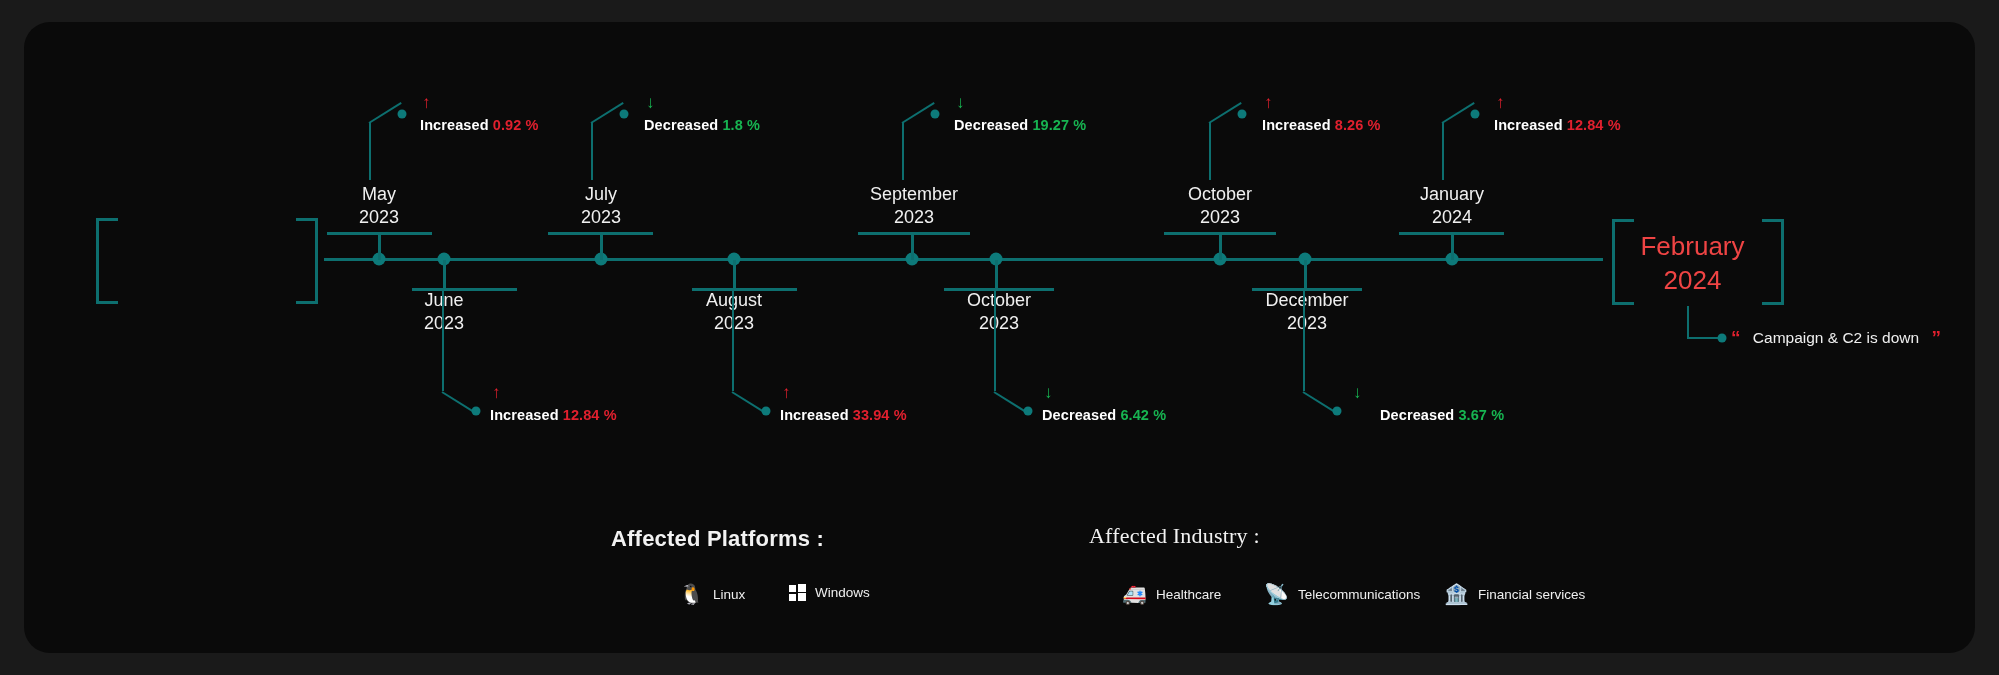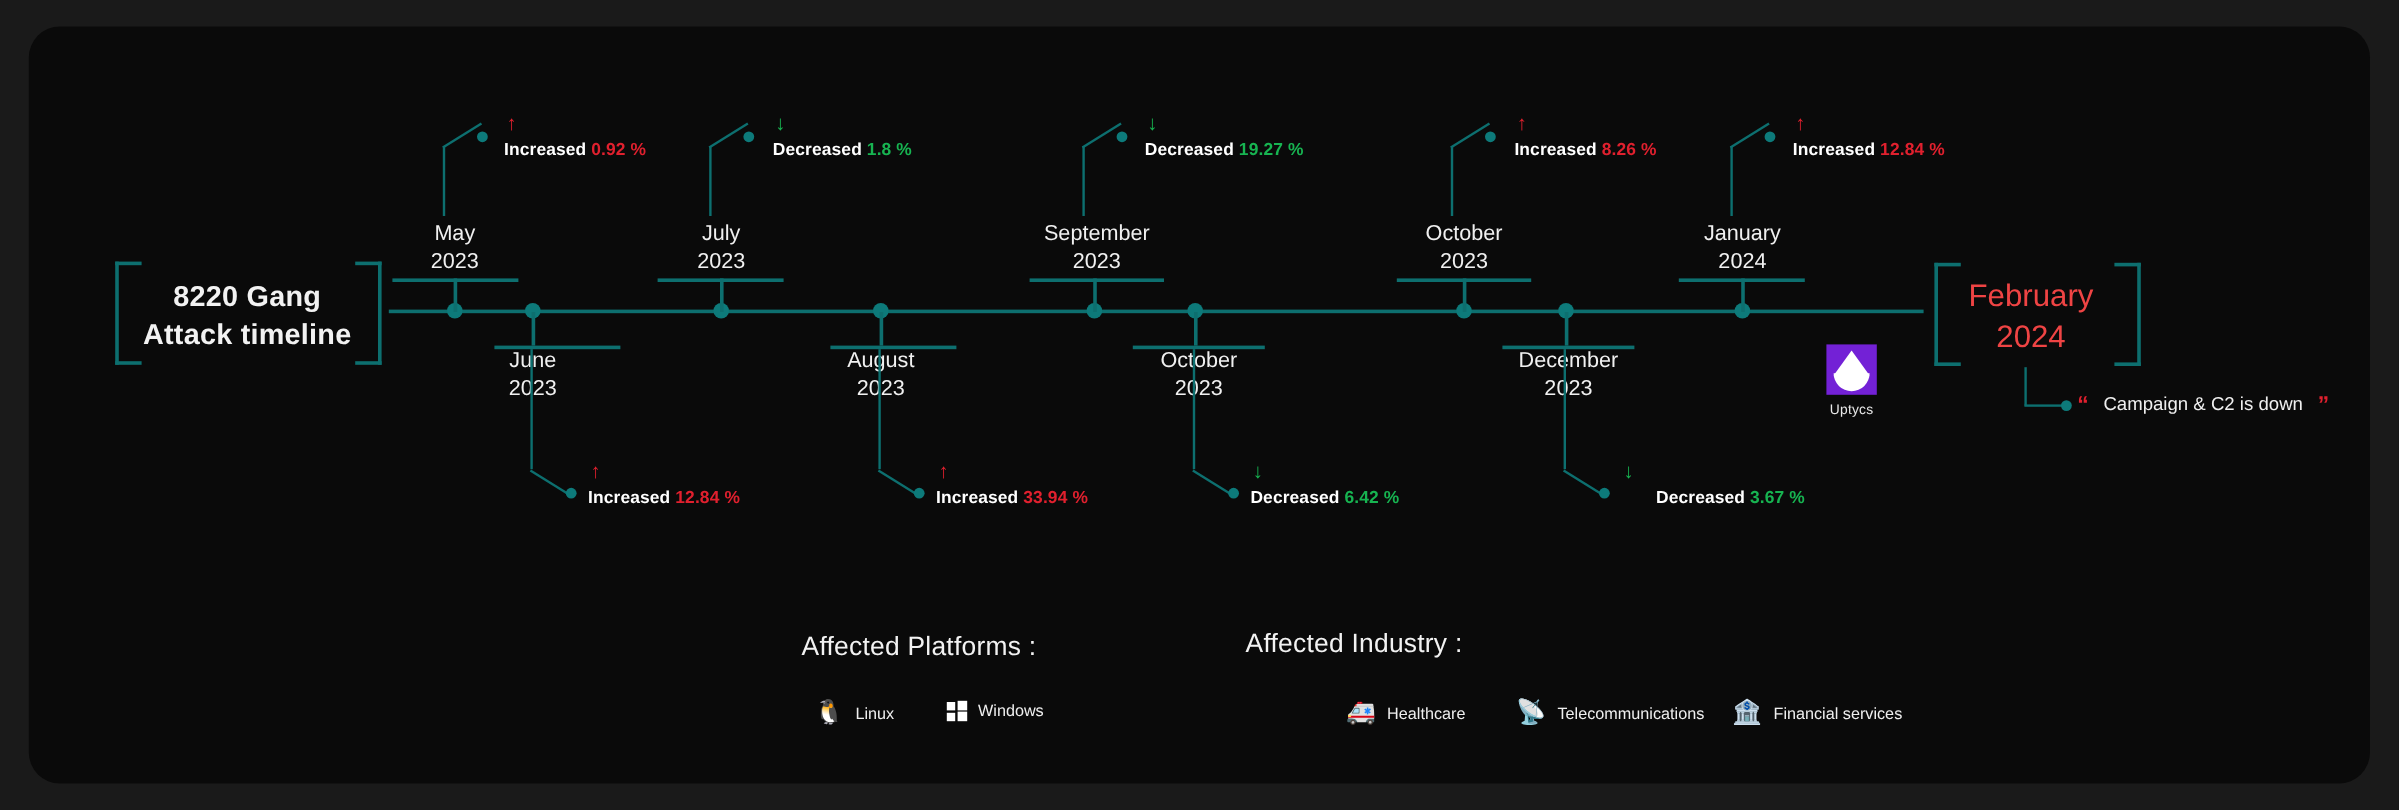--- a/index.html
+++ b/index.html
@@ -156,22 +156,20 @@
   .win-ico i:nth-child(3){ left:0;  top:10px;width:7px;  height:7px; }
   .win-ico i:nth-child(4){ left:9px;top:9px; width:8px;  height:8px; }
 </style>
 </head>
 <body>
 
 <div id="panel">
 
   <div class="bracket left" style="left:72px; top:196px; height:86px;"></div>
   <div class="bracket right" style="left:272px; top:196px; height:86px;"></div>
-  <div class="headline" style="left:92px; top:210px; width:180px; white-space:pre-line;">8220 Gang
-Attack timeline</div>
 
   <div class="axis"></div>
   <div class="axis-dot" style="left:355px;"></div>
   <div class="axis-dot" style="left:420px;"></div>
   <div class="axis-dot" style="left:577px;"></div>
   <div class="axis-dot" style="left:710px;"></div>
   <div class="axis-dot" style="left:888px;"></div>
   <div class="axis-dot" style="left:972px;"></div>
   <div class="axis-dot" style="left:1196px;"></div>
   <div class="axis-dot" style="left:1281px;"></div>
@@ -293,46 +291,39 @@
   <div class="lead-v" style="left:1663px; top:284px; height:32px;"></div>
   <div class="lead-d" style="left:1663px; top:315px; width:34px;"></div>
   <div class="lead-dot" style="left:1698px; top:316px;"></div>
 
   <div id="note">
     <span class="q">“</span>
     <span style="margin:0 8px;">Campaign &amp; C2 is down</span>
     <span class="q">”</span>
   </div>
 
-  <div id="uptycs">
-    <div class="uptycs-mark">
-      <div class="tri"></div>
-      <div class="semi"></div>
-    </div>
-    <div class="uptycs-label">Uptycs</div>
-  </div>
-
-  <div class="sec-title" style="left:644px; top:504px;">Affected Platforms :</div>
+
+  <div class="sec-title" style="left:587px; top:504px;font-weight:bold;">Affected Platforms :</div>
 
   <div class="chip" style="left:655px; top:562px;">
     <span class="emo">🐧</span>
     <span class="lbl">Linux</span>
   </div>
 
   <div class="chip" style="left:765px; top:562px;">
     <span class="win-ico">
         <i></i>
         <i></i>
         <i></i>
         <i></i>
       </span>
     <span class="lbl">Windows</span>
   </div>
 
-  <div class="sec-title" style="left:1014px; top:501px;">Affected Industry :</div>
+  <div class="sec-title" style="left:1065px; top:501px;font-family:Liberation Serif, serif;">Affected Industry :</div>
 
   <div class="chip" style="left:1098px; top:562px;">
     <span class="emo">🚑</span>
     <span class="lbl">Healthcare</span>
   </div>
 
   <div class="chip" style="left:1240px; top:562px;">
     <span class="emo">📡</span>
     <span class="lbl">Telecommunications</span>
   </div>

